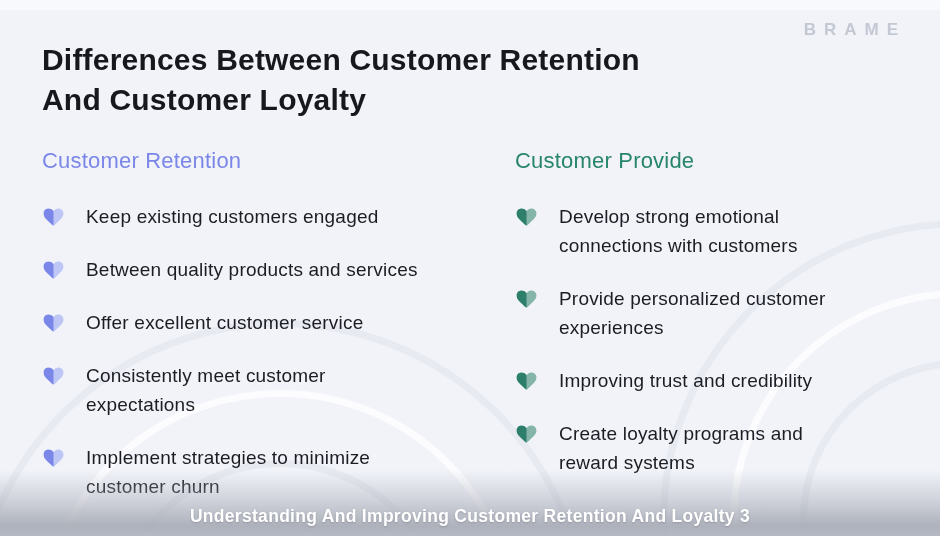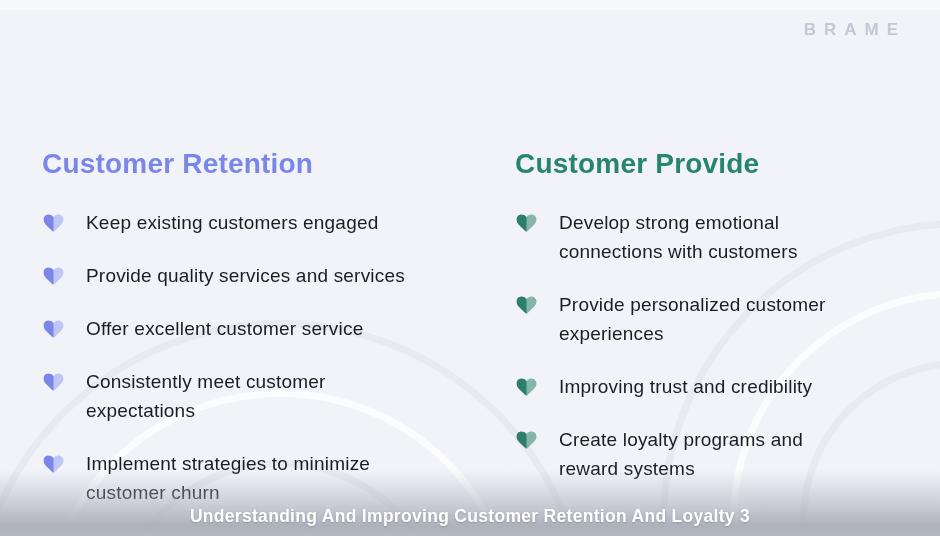--- a/index.html
+++ b/index.html
@@ -38,21 +38,21 @@
     width:760px;
     font-size:30px; line-height:40px; font-weight:700;
     color:#17181e;
     white-space:pre-line;
     letter-spacing:0.2px;
   }
   .column { position:absolute; top:148px; }
   .column.retention { left:42px;  width:445px; }
   .column.loyalty   { left:515px; width:400px; }
   .column-heading {
-    font-size:28px; font-weight:700;
+    font-size:22px; font-weight:400;
     color:var(--heading-color,#333);
     margin-bottom:28px;
     letter-spacing:0.2px;
   }
   .bullet-list { display:flex; flex-direction:column; gap:24px; list-style:none;margin-top:24px; }
   .bullet-item { display:flex; align-items:flex-start; }
   .heart {
     flex:0 0 auto;
     width:23px; height:21px;
     margin-top:4px;
@@ -96,37 +96,39 @@
     <div class="ring shaded r1"></div>
   </div>
   <div class="rings-left">
     <div class="ring shaded r3"></div>
     <div class="ring r2"></div>
     <div class="ring shaded r1"></div>
   </div>
 
   <div class="brand-logo" style="color: rgb(195, 200, 211);">BRAME</div>
 
+  <h1 class="page-title">Differences Between Customer Retention
+And Customer Loyalty</h1>
 
   <section class="column retention" style="--heading-color: #7b87e8; --heart-dark: #7b87e8; --heart-light: #bdc6f5;">
     <h2 class="column-heading">Customer Retention</h2>
     <ul class="bullet-list">
       <li class="bullet-item">
         <svg class="heart" viewBox="0 0 24 22" aria-hidden="true">
             <path class="heart-base" d="M12 20.7C11.2 20 10 19 8.9 18 4.4 14 1.6 11.4 1.6 7.9 1.6 4.9 3.9 2.6 6.9 2.6 8.6 2.6 10.3 3.4 11.4 4.7L12 5.4 12.6 4.7C13.7 3.4 15.4 2.6 17.1 2.6 20.1 2.6 22.4 4.9 22.4 7.9 22.4 11.4 19.6 14 15.1 18 14 19 12.8 20 12 20.7Z"></path>
             <path class="heart-left" d="M12 20.7C11.2 20 10 19 8.9 18 4.4 14 1.6 11.4 1.6 7.9 1.6 4.9 3.9 2.6 6.9 2.6 8.6 2.6 10.3 3.4 11.4 4.7L12 5.4 12.6 4.7C13.7 3.4 15.4 2.6 17.1 2.6 20.1 2.6 22.4 4.9 22.4 7.9 22.4 11.4 19.6 14 15.1 18 14 19 12.8 20 12 20.7Z"></path>
           </svg>
         <span class="bullet-text">Keep existing customers engaged</span>
       </li>
       <li class="bullet-item">
         <svg class="heart" viewBox="0 0 24 22" aria-hidden="true">
             <path class="heart-base" d="M12 20.7C11.2 20 10 19 8.9 18 4.4 14 1.6 11.4 1.6 7.9 1.6 4.9 3.9 2.6 6.9 2.6 8.6 2.6 10.3 3.4 11.4 4.7L12 5.4 12.6 4.7C13.7 3.4 15.4 2.6 17.1 2.6 20.1 2.6 22.4 4.9 22.4 7.9 22.4 11.4 19.6 14 15.1 18 14 19 12.8 20 12 20.7Z"></path>
             <path class="heart-left" d="M12 20.7C11.2 20 10 19 8.9 18 4.4 14 1.6 11.4 1.6 7.9 1.6 4.9 3.9 2.6 6.9 2.6 8.6 2.6 10.3 3.4 11.4 4.7L12 5.4 12.6 4.7C13.7 3.4 15.4 2.6 17.1 2.6 20.1 2.6 22.4 4.9 22.4 7.9 22.4 11.4 19.6 14 15.1 18 14 19 12.8 20 12 20.7Z"></path>
           </svg>
-        <span class="bullet-text">Provide quality services and services</span>
+        <span class="bullet-text">Between quality products and services</span>
       </li>
       <li class="bullet-item">
         <svg class="heart" viewBox="0 0 24 22" aria-hidden="true">
             <path class="heart-base" d="M12 20.7C11.2 20 10 19 8.9 18 4.4 14 1.6 11.4 1.6 7.9 1.6 4.9 3.9 2.6 6.9 2.6 8.6 2.6 10.3 3.4 11.4 4.7L12 5.4 12.6 4.7C13.7 3.4 15.4 2.6 17.1 2.6 20.1 2.6 22.4 4.9 22.4 7.9 22.4 11.4 19.6 14 15.1 18 14 19 12.8 20 12 20.7Z"></path>
             <path class="heart-left" d="M12 20.7C11.2 20 10 19 8.9 18 4.4 14 1.6 11.4 1.6 7.9 1.6 4.9 3.9 2.6 6.9 2.6 8.6 2.6 10.3 3.4 11.4 4.7L12 5.4 12.6 4.7C13.7 3.4 15.4 2.6 17.1 2.6 20.1 2.6 22.4 4.9 22.4 7.9 22.4 11.4 19.6 14 15.1 18 14 19 12.8 20 12 20.7Z"></path>
           </svg>
         <span class="bullet-text">Offer excellent customer service</span>
       </li>
       <li class="bullet-item">
         <svg class="heart" viewBox="0 0 24 22" aria-hidden="true">

